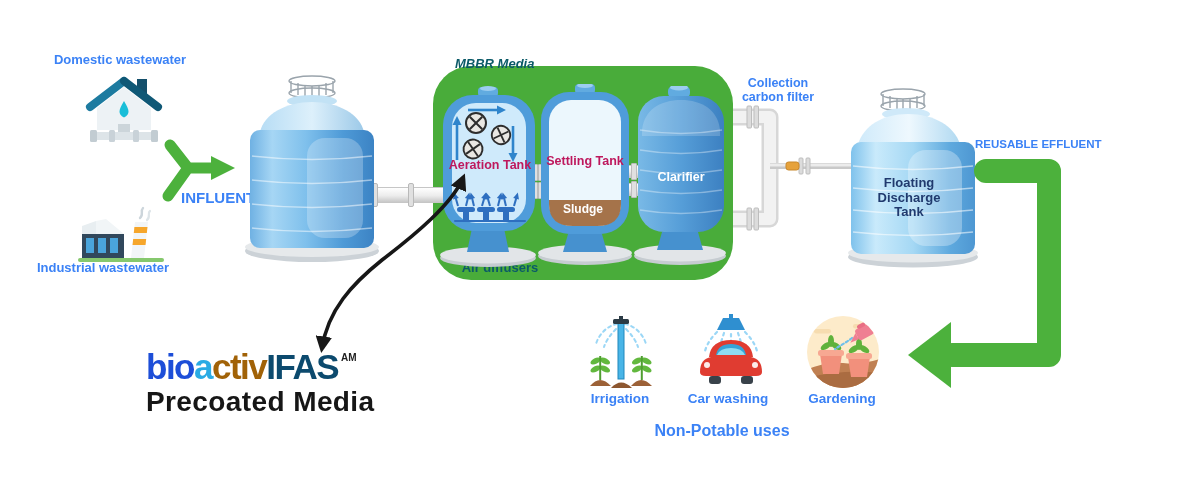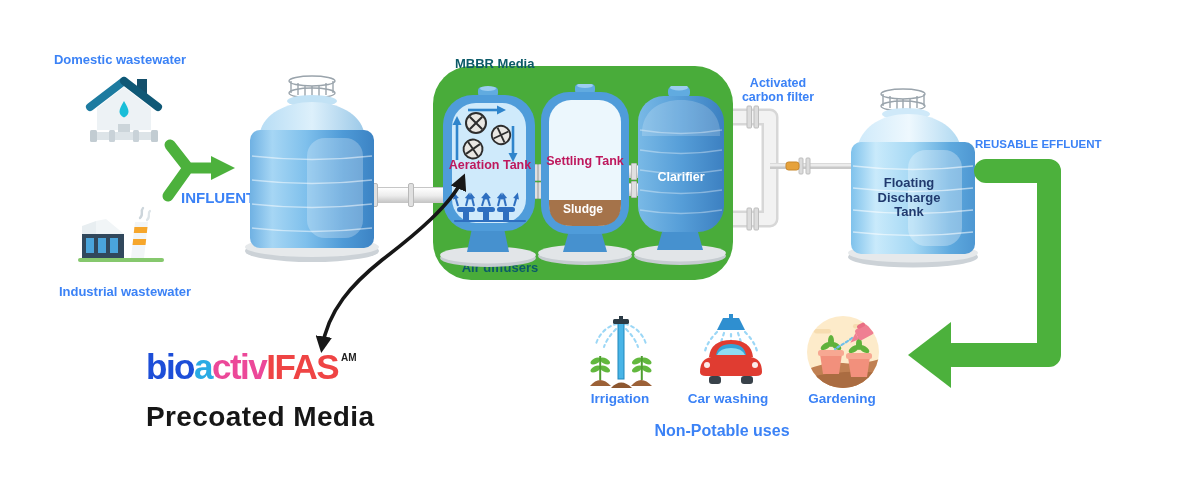--- a/index.html
+++ b/index.html
@@ -11,25 +11,25 @@
   .bluetxt{color:#be185d;}
   .whitetxt{color:#ffffff;}
   .tealdark{color:#0b5a68;}
   .green-box{position:absolute;left:433px;top:66px;width:300px;height:214px;background:#49ac3a;border-radius:38px;}
   .pipe{position:absolute;background:linear-gradient(180deg,#ffffff 0%,#ececec 55%,#c8c8c8 100%);border:1px solid #c6c6c6;border-radius:3px;box-sizing:border-box;}
   .stub::before,.stub::after{content:"";position:absolute;top:-3px;bottom:-3px;width:4px;background:#e0e0e0;border:1px solid #bcbcbc;border-radius:1px;}
   .stub::before{left:22%;}
   .stub::after{left:55%;}
   .flange{position:absolute;background:#e0e0e0;border:1px solid #b9b9b9;border-radius:2px;box-sizing:border-box;}
   .logo-line1{font-size:35px;font-weight:700;letter-spacing:-1.5px;line-height:1;white-space:nowrap;}
-  .logo-line2{font-size:28px;font-weight:700;color:#161616;letter-spacing:0.4px;line-height:1.1;margin-top:18px;white-space:nowrap;}
+  .logo-line2{font-size:28px;font-weight:700;color:#161616;letter-spacing:0.4px;line-height:1.1;margin-top:3px;white-space:nowrap;}
   .lp0{color:#1d4ed8;}
   .lp1{color:#2aabe4;}
-  .lp2{color:#ec4899;text-align:center;}
-  .lp3{color:#ef4444;}
+  .lp2{color:#a16207;text-align:center;}
+  .lp3{color:#0c4a6e;}
   .tm{font-size:10px;font-weight:700;color:#222;letter-spacing:0;position:relative;top:-18px;margin-left:3px;}
 </style>
 </head>
 <body>
 
 <div class="canvas">
 
   <div class="lbl" style="left:45px;top:53px;width:150px;">Domestic wastewater</div>
 
   <svg class="abs" style="left:84px;top:74px" width="80" height="72" viewBox="0 0 80 72">
@@ -54,30 +54,30 @@
     <polygon points="55.2,33 68.2,33 67.5,39 54.5,39" fill="#f6a62b"></polygon>
     <polygon points="4,20 18,15 18,28 4,28" fill="#e8eef1"></polygon>
     <polygon points="18,15 28,13 46,28 18,28" fill="#f1f5f7"></polygon>
     <rect x="4" y="28" width="42" height="24" fill="#31485c"></rect>
     <rect x="8" y="32" width="8" height="15" fill="#4aa5dc"></rect>
     <rect x="20" y="32" width="8" height="15" fill="#4aa5dc"></rect>
     <rect x="32" y="32" width="8" height="15" fill="#4aa5dc"></rect>
     <rect x="0" y="52" width="86" height="4" rx="2" fill="#86c86d"></rect>
   </svg>
 
-  <div class="lbl" style="left:50px;top:261px;width:150px;margin-top:24px;">Industrial wastewater</div>
+  <div class="lbl" style="left:28px;top:261px;width:150px;">Industrial wastewater</div>
 
   <svg class="abs" style="left:160px;top:135px" width="88" height="78" viewBox="0 0 88 78">
     <path d="M10,10 L28,33 L8,61 M28,33 H52" stroke="#4cb13c" stroke-width="11" fill="none" stroke-linecap="round" stroke-linejoin="round"></path>
     <polygon points="75,33 51,21 51,45" fill="#4cb13c"></polygon>
   </svg>
   <div class="lbl" style="left:181px;top:190px;white-space:nowrap;font-size:15px;">INFLUENT</div>
 
   <div class="green-box"></div>
-  <div class="lbl tealdark" style="left:455px;top:57px;white-space:nowrap;text-align:right;">MBBR Media</div>
+  <div class="lbl tealdark" style="left:455px;top:57px;white-space:nowrap;text-align:right;font-style:italic;">MBBR Media</div>
   <div class="lbl tealdark" style="left:444px;top:261px;width:112px;">Air diffusers</div>
 
   <div class="pipe" style="left:358px;top:187px;width:92px;height:16px;"></div>
   <div class="flange" style="left:372px;top:183px;width:6px;height:24px;"></div>
   <div class="flange" style="left:408px;top:183px;width:6px;height:24px;"></div>
 
   <div class="pipe stub" style="left:527px;top:166px;width:20px;height:13px;"></div>
   <div class="pipe stub" style="left:527px;top:184px;width:20px;height:13px;"></div>
   <div class="pipe stub" style="left:617px;top:165px;width:26px;height:13px;"></div>
   <div class="pipe stub" style="left:617px;top:183px;width:26px;height:13px;"></div>
@@ -223,21 +223,21 @@
     <g stroke="rgba(255,255,255,0.35)" stroke-width="1.4" fill="none">
       <path d="M6,44 Q47,51 88,44"></path>
         <path d="M6,64 Q47,71 88,64"></path>
       <path d="M6,84 Q47,91 88,84"></path>
         <path d="M6,104 Q47,111 88,104"></path>
       <path d="M6,124 Q47,131 88,124"></path>
     </g>
   </svg>
   <div class="lbl whitetxt" style="left:641px;top:170px;width:80px;font-size:12.5px;">Clarifier</div>
 
-  <div class="lbl" style="left:728px;top:76px;width:100px;font-size:12.5px;">Activated carbon filter</div>
+  <div class="lbl" style="left:728px;top:76px;width:100px;font-size:12.5px;">Collection carbon filter</div>
 
   <svg class="abs" style="left:846px;top:82px" width="134" height="188" viewBox="0 0 134 188">
     <defs>
       <linearGradient id="dtg" x1="0" y1="0" x2="1" y2="0">
         <stop offset="0" stop-color="#7fc2ec"></stop>
           <stop offset="0.2" stop-color="#c9eafb"></stop>
         <stop offset="0.5" stop-color="#a5d8f4"></stop>
           <stop offset="0.8" stop-color="#5ea9de"></stop>
         <stop offset="1" stop-color="#4e97d2"></stop>
       </linearGradient>

